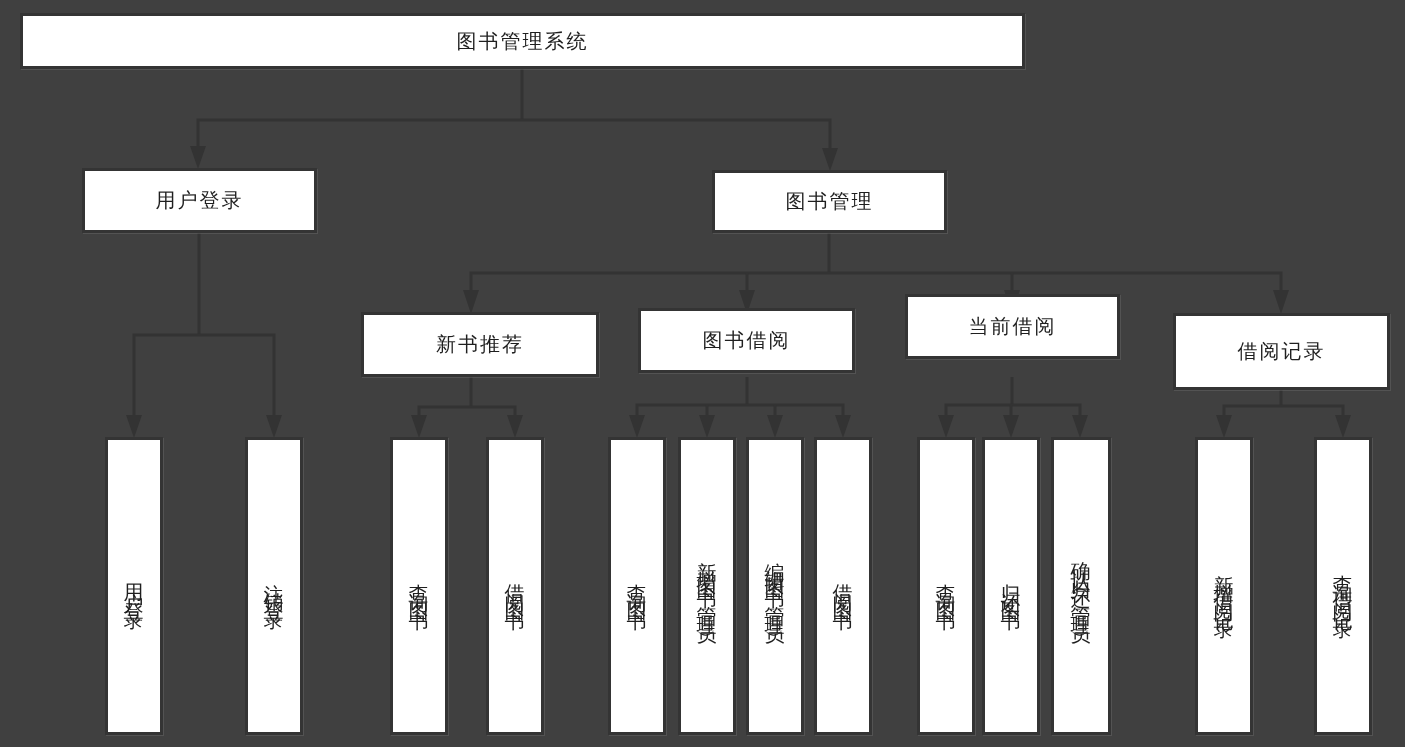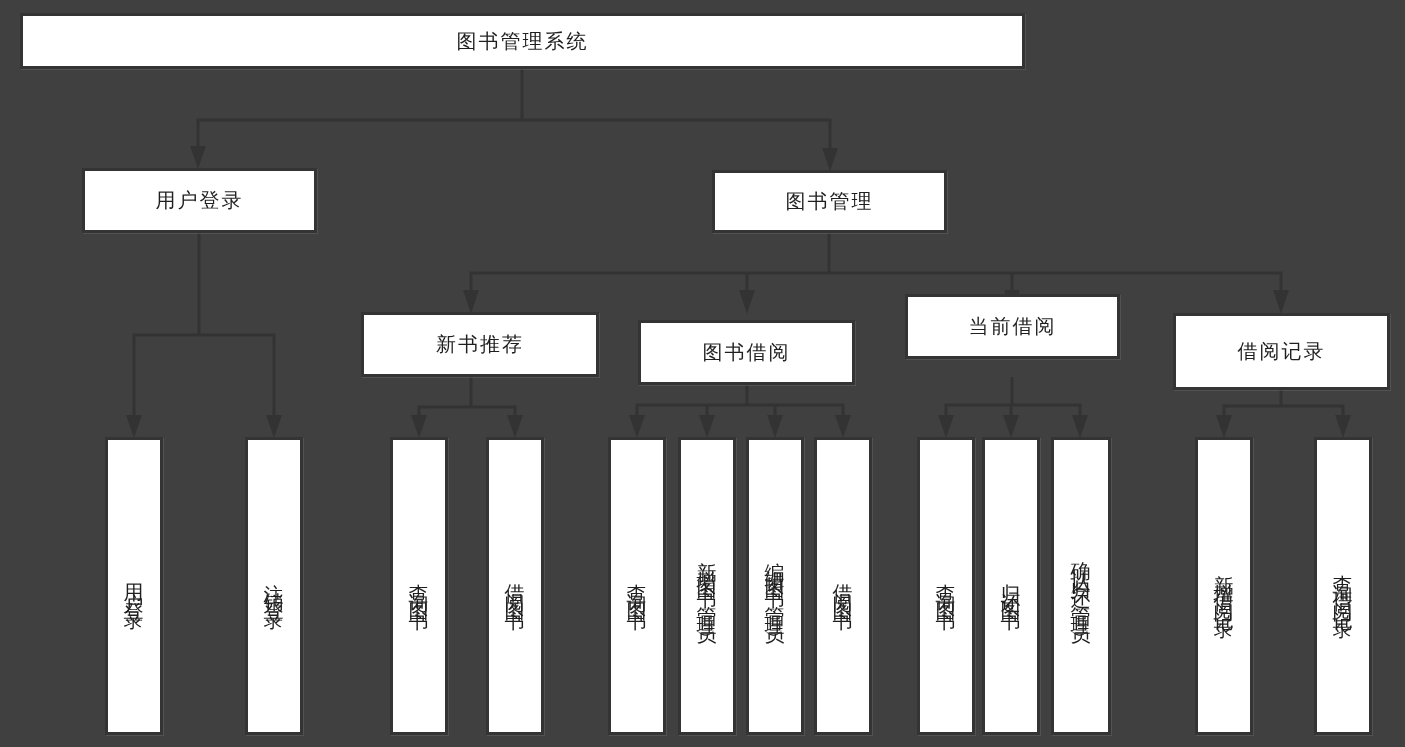--- a/index.html
+++ b/index.html
@@ -81,21 +81,21 @@
   <div class="node" style="left:82px;top:168px;width:235px;height:65px">
     <span class="lbl">用户登录</span>
   </div>
   <div class="node" style="left:712px;top:170px;width:235px;height:63px">
     <span class="lbl">图书管理</span>
   </div>
 
   <div class="node" style="left:361px;top:312px;width:238px;height:65px">
     <span class="lbl">新书推荐</span>
   </div>
-  <div class="node" style="left:638px;top:320px;width:217px;height:65px">
+  <div class="node" style="left:638px;top:308px;width:217px;height:65px">
     <span class="lbl">图书借阅</span>
   </div>
   <div class="node" style="left:905px;top:294px;width:215px;height:65px">
     <span class="lbl">当前借阅</span>
   </div>
   <div class="node" style="left:1173px;top:313px;width:217px;height:77px">
     <span class="lbl">借阅记录</span>
   </div>
 
   <div class="leaf" style="left:105px">

